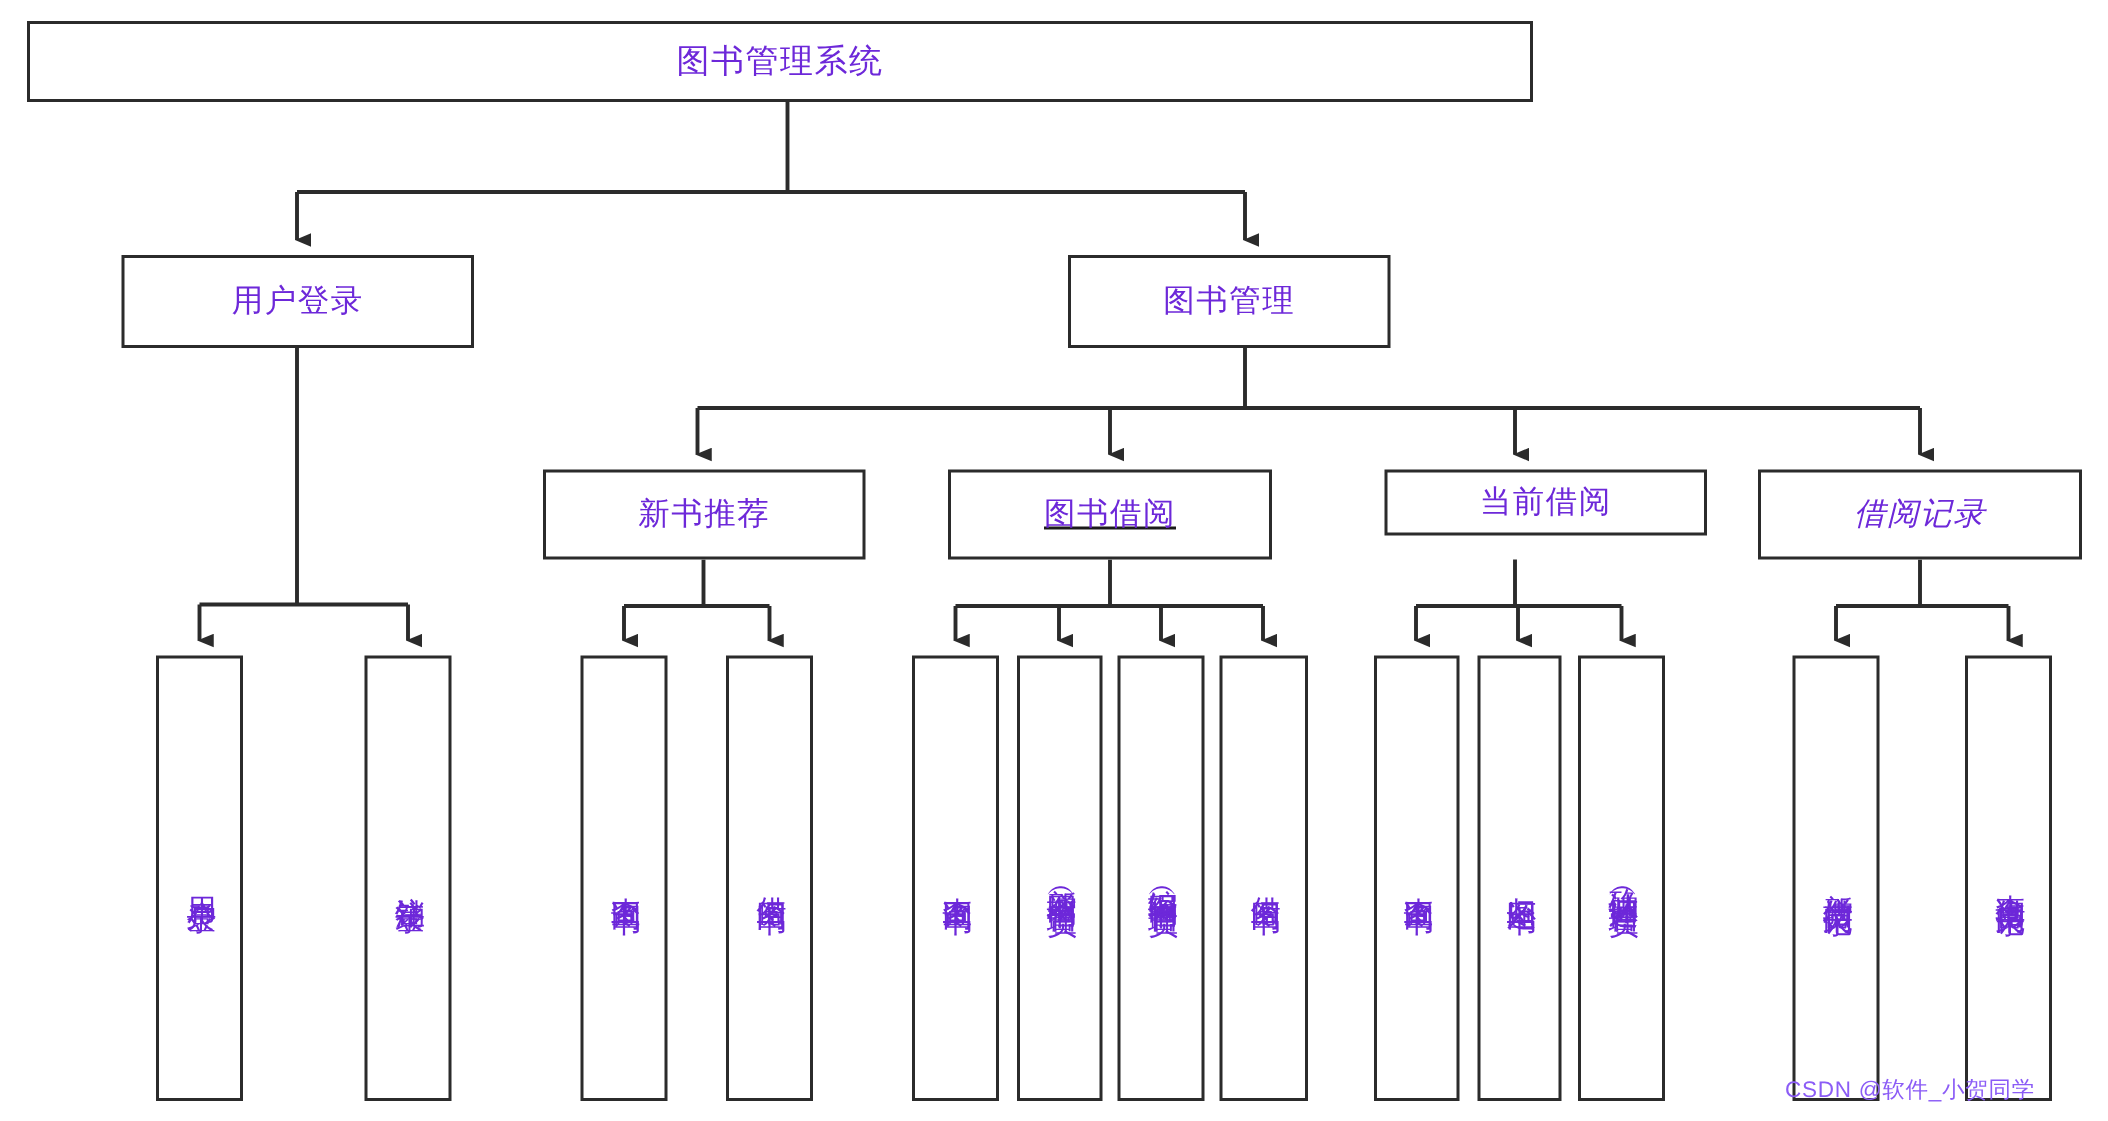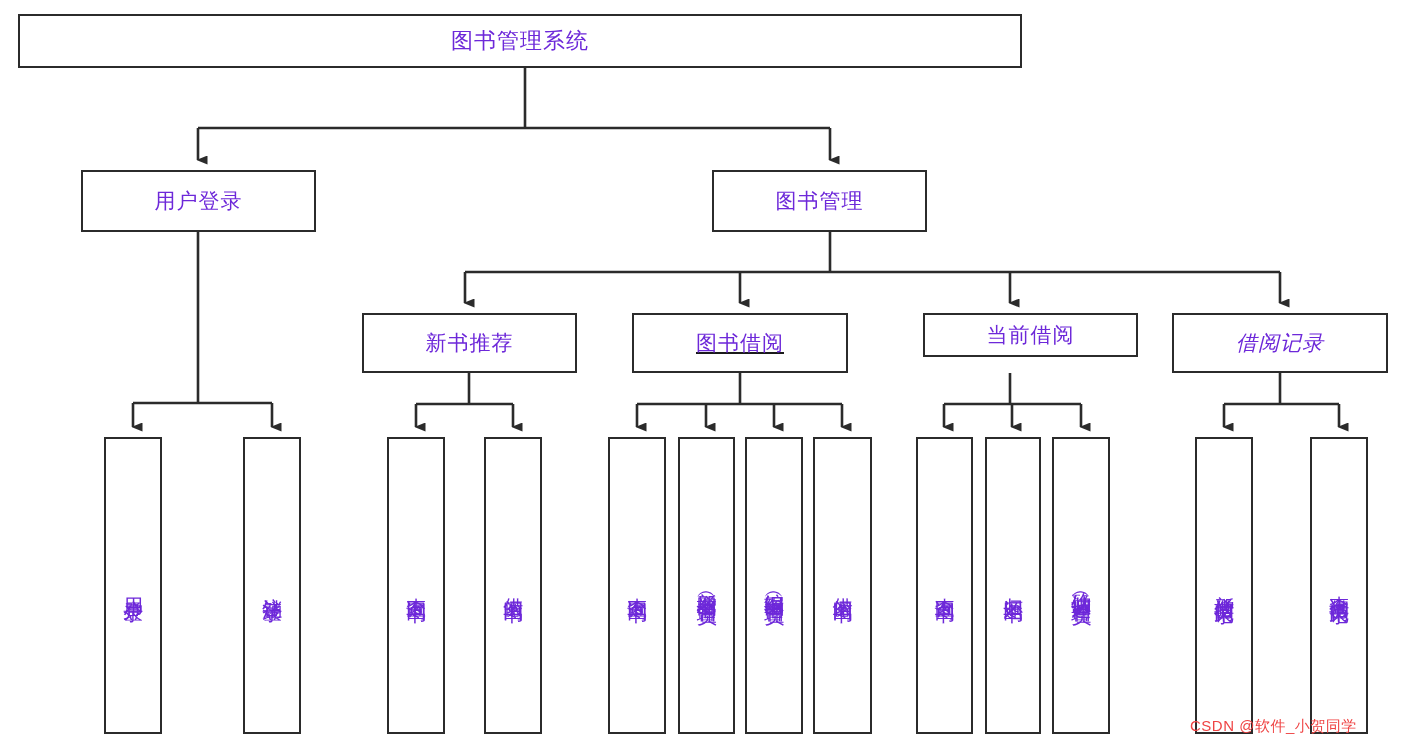--- a/index.html
+++ b/index.html
@@ -58,21 +58,21 @@
     white-space: normal;
     max-height: 100%;
     text-align: left;
   }
   .node.root .label {
     font-size: 22px;
   }
   .watermark {
     position: absolute;
     font-size: 15px;
-    color: #ef4444;
+    color: #8b5cf6;
     letter-spacing: 0.5px;
     z-index: 3;
     white-space: nowrap;
     user-select: none;
   }
 </style>
 </head>
 <body>
 
 <div id="canvas">

